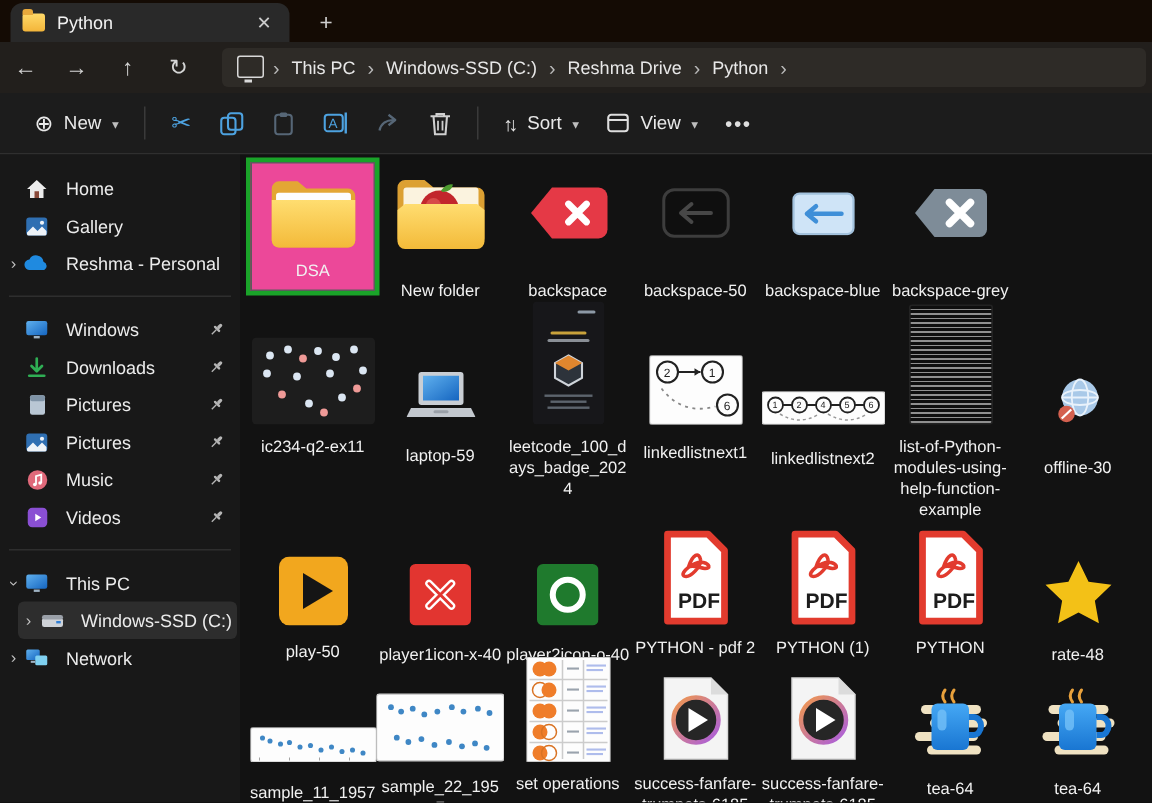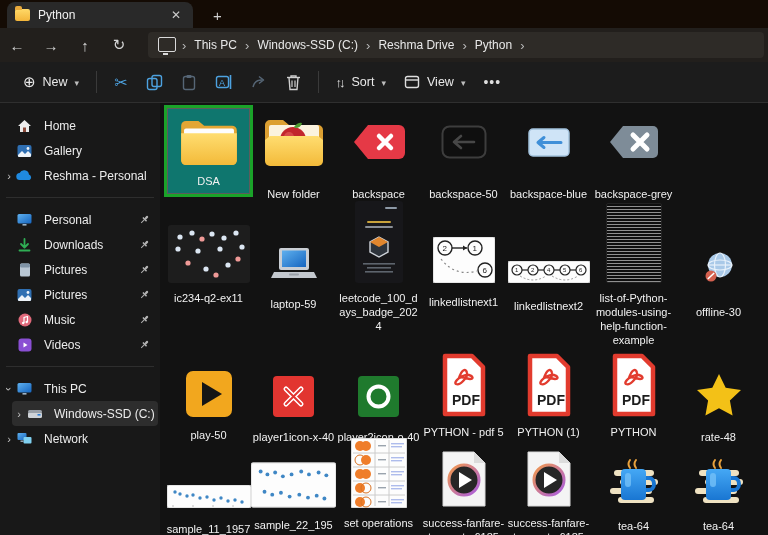--- a/index.html
+++ b/index.html
@@ -49,21 +49,21 @@
   .ica{display:flex;align-items:flex-end;justify-content:center;width:85px;}
   .r1 .ica{height:74px;align-items:center;}
   .r2 .ica{height:82px;}
   .r3 .ica{height:66px;}
   .r4 .ica{height:58px;}
   .lbl{max-width:84px;text-align:center;font-size:11px;line-height:14px;color:#f1f1f1;overflow-wrap:anywhere;margin-top:8px;}
   .r2{margin-bottom:4px;}
   .r3{margin-bottom:6px;}
   
   .dsa-wrap{border:3px solid #1aa329;width:89px;box-sizing:border-box;}
-  .dsa-tile{background:#0f766e;border:1px solid #5c5c5c;display:flex;flex-direction:column;align-items:center;padding:9px 0 5px 0;}
+  .dsa-tile{background:#ec4899;border:1px solid #5c5c5c;display:flex;flex-direction:column;align-items:center;padding:9px 0 5px 0;}
   .dsa-tile .lbl{margin-top:8px;}
   
   .term{width:54px;height:78px;border-radius:2px;background:repeating-linear-gradient(180deg,#0e0e0e 0 2px,#8f8f8f 2px 3px);border:1px solid #222;}
 </style>
 </head>
 <body>
 
 <svg width="0" height="0" style="position:absolute">
   <defs>
     <linearGradient id="gFold" x1="0" y1="0" x2="0" y2="1">
@@ -211,21 +211,21 @@
     </div>
     <div class="s-div"></div>
     <div class="s-item">
       <span class="s-sp"></span>
       <span class="s-ic">
           <svg width="15" height="13" viewBox="0 0 15 13">
             <rect x="0.5" y="1" width="14" height="9.5" rx="1.5" fill="url(#gScreen)"></rect>
             <rect x="5.5" y="11" width="4" height="1.6" fill="#9fb3c4"></rect>
           </svg>
         </span>
-      <span class="s-label">Personal</span>
+      <span class="s-label">Windows</span>
       <span class="s-pin"><svg width="11" height="11" viewBox="0 0 11 11">
             <g transform="rotate(45 5.5 5.5)" fill="#b5b5b5">
               <rect x="4.4" y="0.8" width="2.2" height="3.8" rx="1"></rect>
               <rect x="2.8" y="4.4" width="5.4" height="1.6" rx="0.8"></rect>
               <rect x="5.1" y="6" width="0.9" height="4.2"></rect>
             </g>
           </svg></span>
     </div>
     <div class="s-item">
       <span class="s-sp"></span>
@@ -568,21 +568,21 @@
         <div class="lbl">player2icon-o-40</div>
       </div>
       <div class="cell">
         <div class="ica">
             <svg width="50" height="64" viewBox="0 0 50 64">
               <path d="M6 3h27l11 11v47H6z" fill="#fff" stroke="#e23b2e" stroke-width="4.5" stroke-linejoin="round"></path>
               <path d="M20 25c3-9 7-10 8-5 1 4-7 13-11 11-3-2 6-10 13-9 4 1 5 4 1 4-3 0-8-3-11-1z" fill="none" stroke="#e23b2e" stroke-width="2.4" stroke-linecap="round"></path>
               <text x="13" y="52" font-size="14" font-weight="bold" fill="#1c1c1c" font-family="Liberation Sans">PDF</text>
             </svg>
           </div>
-        <div class="lbl">PYTHON - pdf 5</div>
+        <div class="lbl">PYTHON - pdf 2</div>
       </div>
       <div class="cell">
         <div class="ica">
             <svg width="50" height="64" viewBox="0 0 50 64">
               <path d="M6 3h27l11 11v47H6z" fill="#fff" stroke="#e23b2e" stroke-width="4.5" stroke-linejoin="round"></path>
               <path d="M20 25c3-9 7-10 8-5 1 4-7 13-11 11-3-2 6-10 13-9 4 1 5 4 1 4-3 0-8-3-11-1z" fill="none" stroke="#e23b2e" stroke-width="2.4" stroke-linecap="round"></path>
               <text x="13" y="52" font-size="14" font-weight="bold" fill="#1c1c1c" font-family="Liberation Sans">PDF</text>
             </svg>
           </div>
         <div class="lbl">PYTHON (1)</div>

